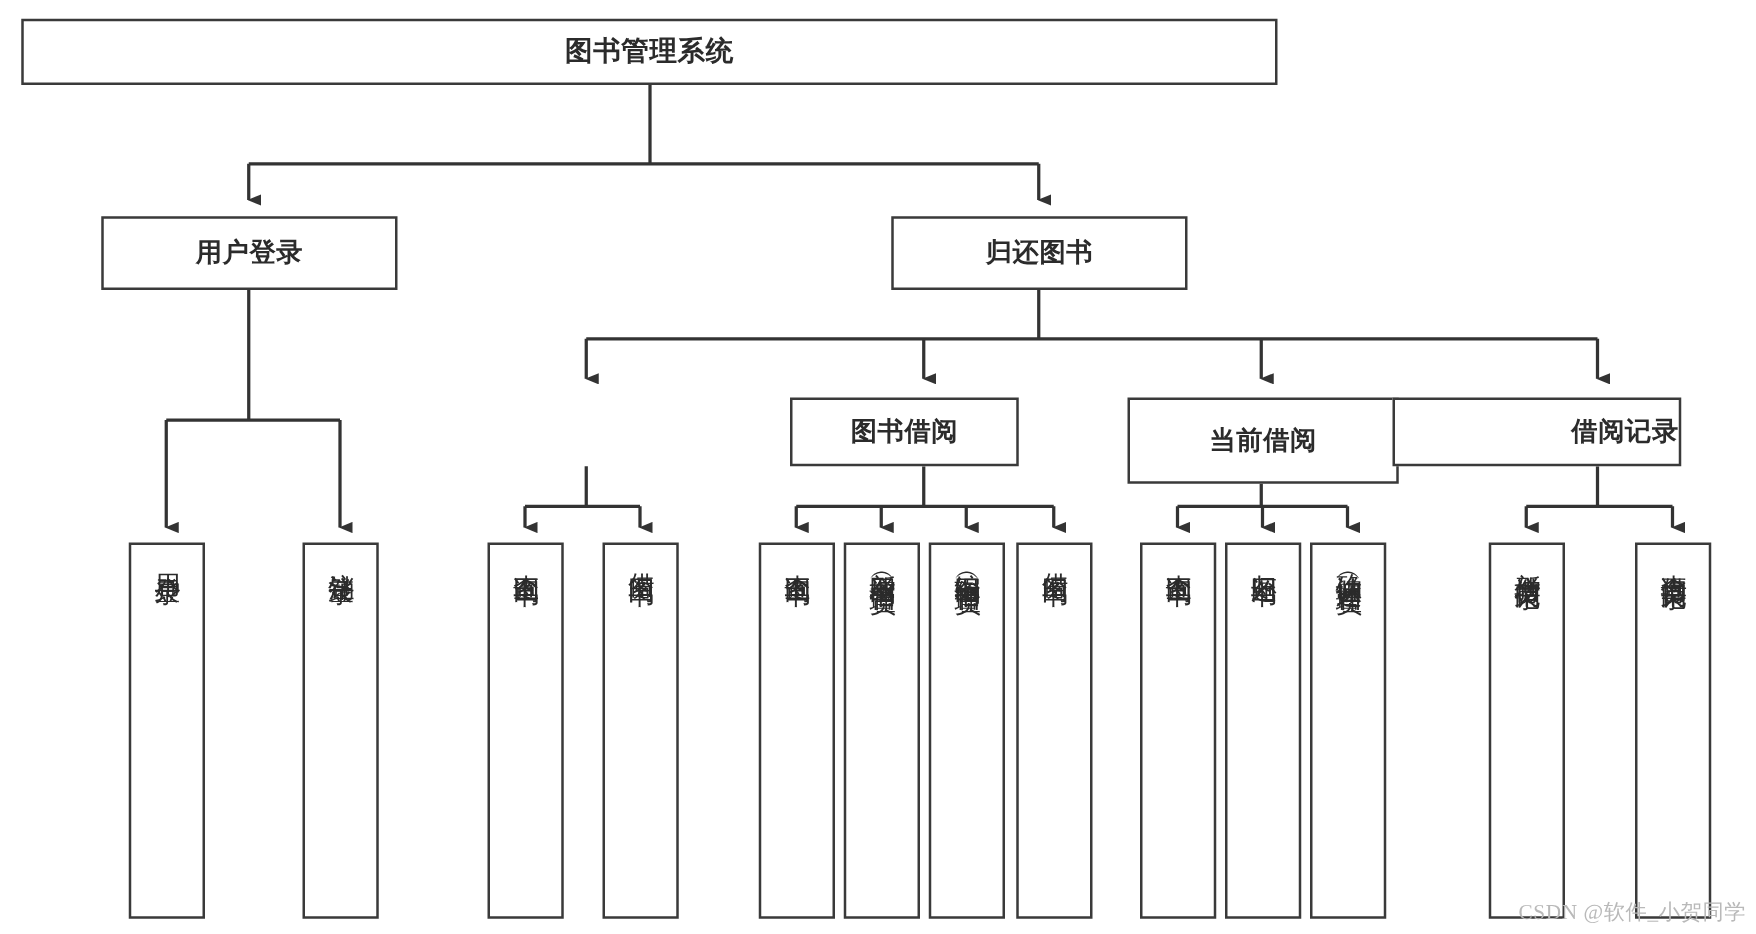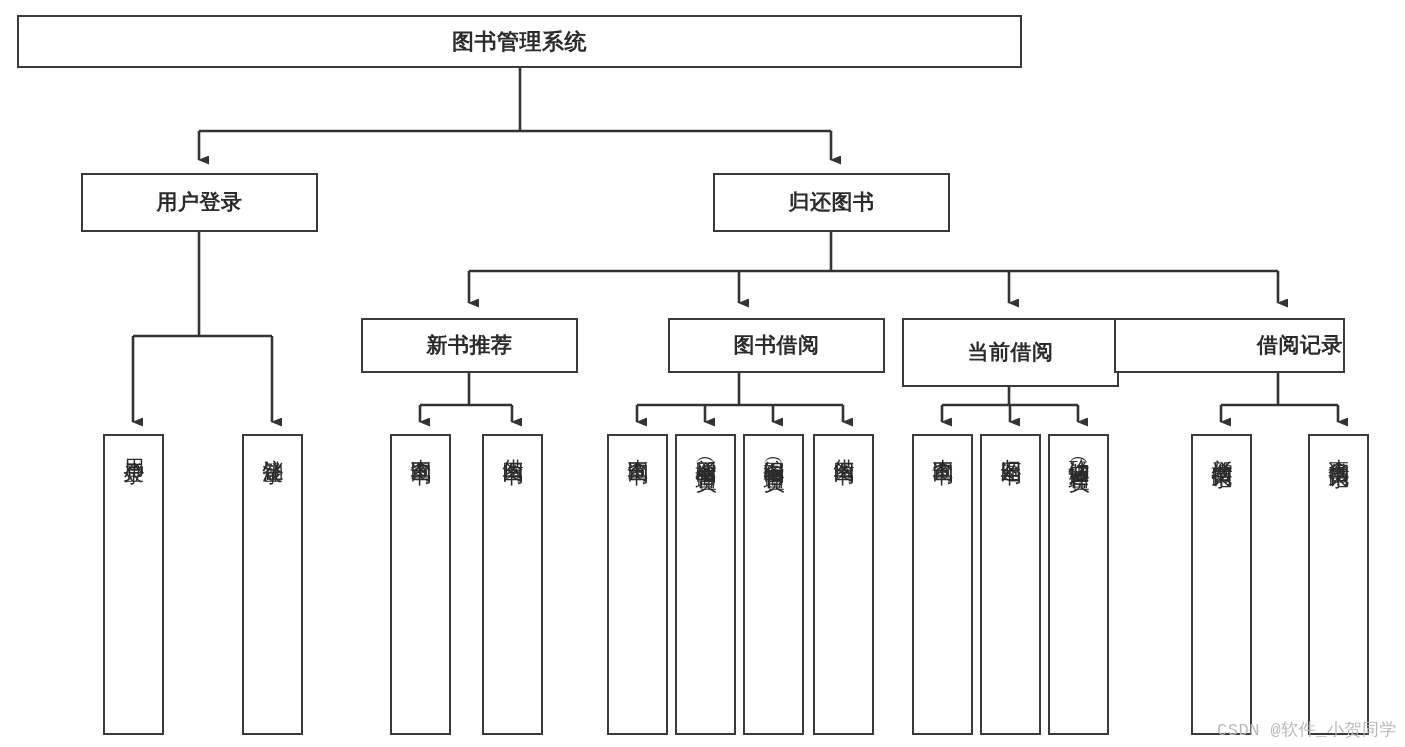--- a/index.html
+++ b/index.html
@@ -60,21 +60,21 @@
     line-height: 1.0;
   }
   .watermark {
     position: absolute;
     right: 8px;
     bottom: 6px;
     font-size: 17px;
     color: #b9b9b9;
     letter-spacing: 0.5px;
     white-space: nowrap;
-    font-family: Liberation Mono, monospace;
+    font-family: Liberation Serif, serif;
   }
 </style>
 </head>
 <body>
 
 <div id="diagram-root">
 
   <svg id="diagram-svg" viewBox="0 0 1405 747" xmlns="http://www.w3.org/2000/svg">
     <defs>
       <marker id="arrowhead" markerWidth="9" markerHeight="11" refX="4.5" refY="10" orient="auto" markerUnits="userSpaceOnUse">
@@ -141,24 +141,21 @@
     <span class="node-label">图书管理系统</span>
   </div>
 
   <div class="node-box horizontal" style="left:81px; top:173px; width:237px; height:59px;">
     <span class="node-label">用户登录</span>
   </div>
   <div class="node-box horizontal" style="left:713px; top:173px; width:237px; height:59px;">
     <span class="node-label">归还图书</span>
   </div>
 
-  <div class="node-box horizontal" style="left:361px; top:318px; width:217px; height:55px;">
-    <span class="node-label">新书推荐</span>
-  </div>
-  <div class="node-box horizontal" style="left:632px; top:318px; width:217px; height:55px;margin-left:36px;">
+  <div class="node-box horizontal" style="left:632px; top:318px; width:183px; height:55px;">
     <span class="node-label">图书借阅</span>
   </div>
   <div class="node-box horizontal" style="left:902px; top:318px; width:217px; height:69px;">
     <span class="node-label">当前借阅</span>
   </div>
   <div class="node-box horizontal" style="left:1114px; top:318px; width:231px; height:55px;justify-content:flex-end;">
     <span class="node-label">借阅记录</span>
   </div>
 
   <div class="node-box vertical" style="left:103px; top:434px; width:61px; height:301px;">

